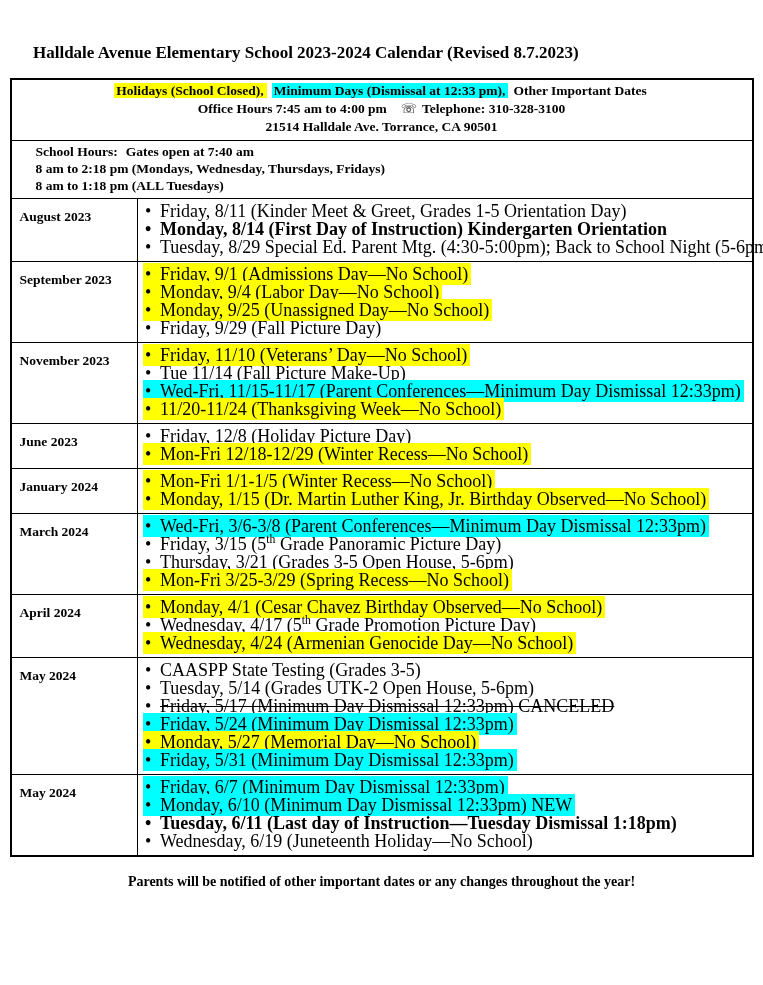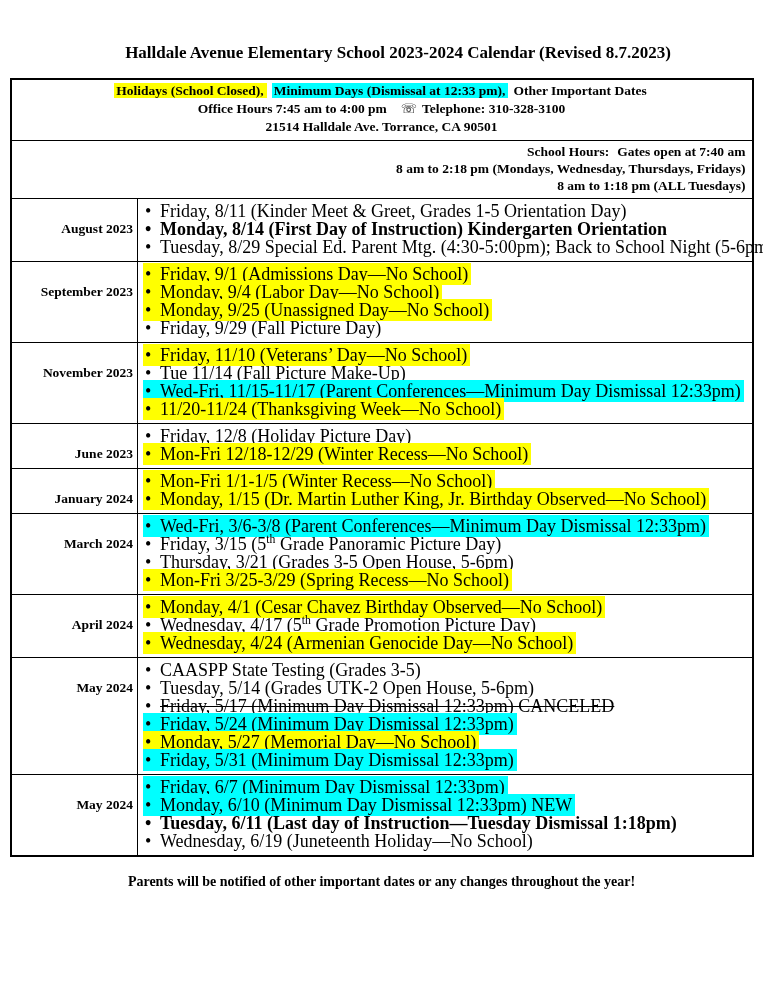--- a/index.html
+++ b/index.html
@@ -7,21 +7,20 @@
     --hl-cyan:#00ffff;
   }
   html,body{margin:0;padding:0;}
   body{
     width:763px;height:985px;background:#ffffff;color:#000;
     font-family:"Liberation Serif", serif;
     overflow:hidden;
   }
   .page-title{
     margin-top:42px;
-    text-align:center;
     font-weight:bold;
     font-size:17px;
     line-height:22px;
     margin-left:33px;
   }
   table.cal{
     border-collapse:collapse;
     margin:14px auto 0 auto;
     width:744px;
     table-layout:fixed;
@@ -41,30 +40,28 @@
   .sp{margin-left:5px;}
   .sp2{margin-left:14px;margin-right:5px;}
   .phone-icon{font-family:"DejaVu Sans", sans-serif;font-weight:normal;font-size:13px;}
   .hl-y{background:var(--hl-yellow);padding:0 3px 0 2px;margin-left:-2px;}
   .hl-c{background:var(--hl-cyan);padding:0 3px 0 2px;}
   .legend-line .hl-c{margin-left:5px;}
   .hours-cell{
     font-weight:bold;
     font-size:13.5px;
     padding:2px 6px 4px 24px;
-    text-align:right;
   }
   .hours-cell div{line-height:17px;}
   .hours-gap{margin-left:8px;}
   .month-cell{
     font-weight:bold;
     font-size:13.5px;
-    padding:21px 4px 3px 8px;
+    padding:9px 4px 3px 8px;
     line-height:17px;
-    text-align:right;
   }
   .events-cell{
     font-size:18px;
     padding:3px 4px 5px 7px;
   }
   .item{
     line-height:18px;
     white-space:nowrap;
   }
   .item .hl-y, .item .hl-c{margin-left:-2px;padding:1px 3px 1px 2px;}

